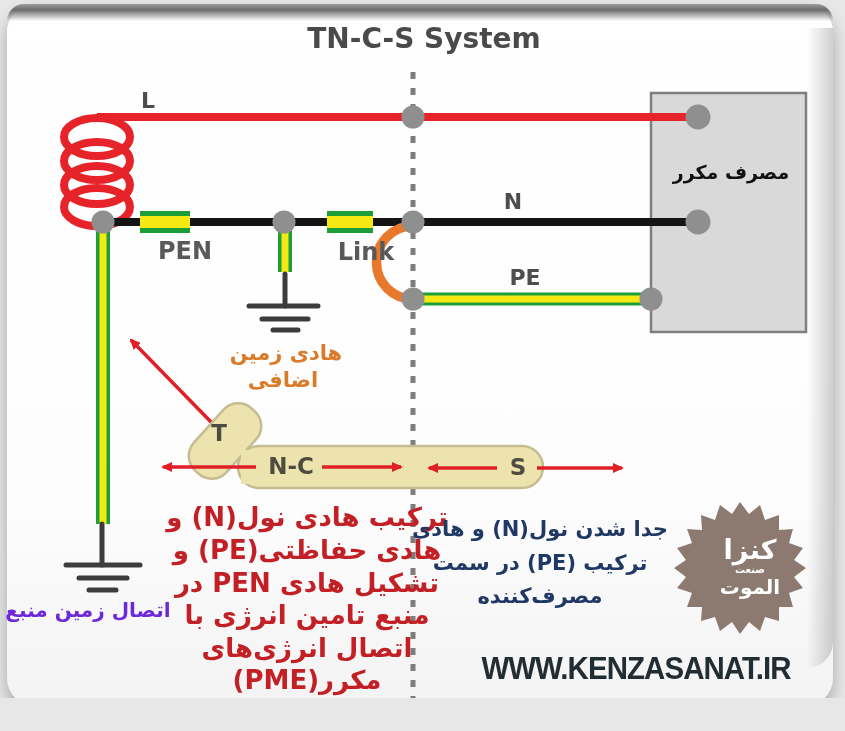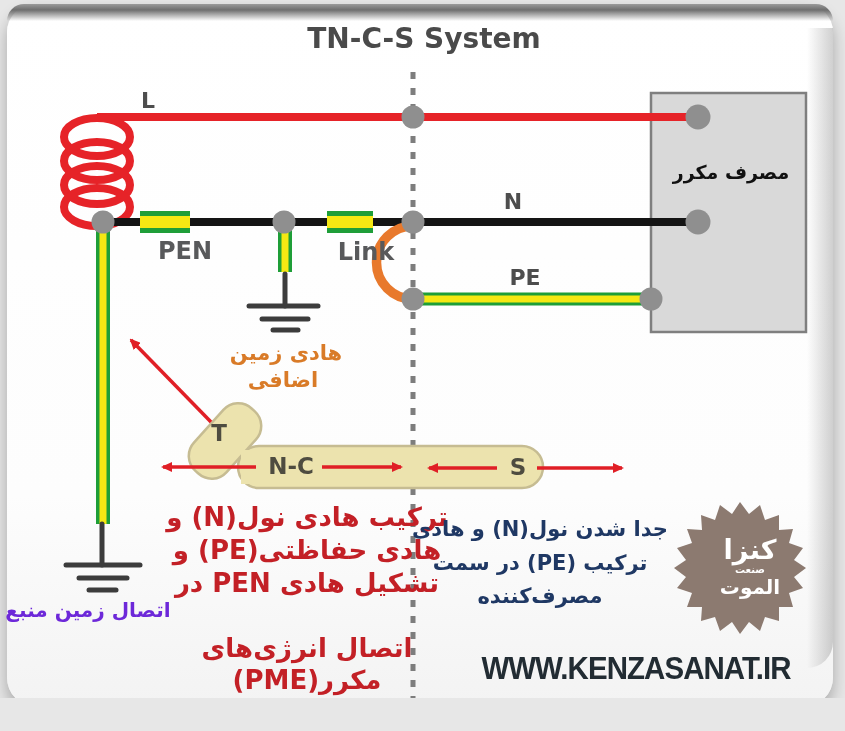--- a/index.html
+++ b/index.html
@@ -149,20 +149,21 @@
   <div class="lbl fa" style="left:731px;top:172px;font-size:19px;color:#111" dir="rtl">مصرف مکرر</div>
 
   <div class="lbl fa orange-note" style="left:286px;top:353px" dir="rtl">هادی زمین</div>
   <div class="lbl fa orange-note" style="left:283px;top:380px" dir="rtl">اضافی</div>
 
   <div class="lbl fa black-note" style="left:88px;top:610px" dir="rtl">اتصال زمین منبع</div>
 
   <div class="lbl fa red-note" style="left:307px;top:517px" dir="rtl">ترکیب هادی نول(N) و</div>
   <div class="lbl fa red-note" style="left:307px;top:583px" dir="rtl">تشکیل هادی PEN در</div>
   <div class="lbl fa red-note" style="left:307px;top:550px" dir="rtl">هادی حفاظتی(PE) و</div>
+  <div class="lbl fa red-note" style="left:307px;top:615px" dir="rtl">منبع تامین انرژی با</div>
   <div class="lbl fa red-note" style="left:307px;top:648px" dir="rtl">اتصال انرژی‌های</div>
   <div class="lbl fa red-note" style="left:307px;top:680px" dir="rtl">مکرر(PME)</div>
 
   <div class="lbl fa blue-note" style="left:540px;top:529px" dir="rtl">جدا شدن نول(N) و هادی</div>
   <div class="lbl fa blue-note" style="left:540px;top:563px" dir="rtl">ترکیب (PE) در سمت</div>
   <div class="lbl fa blue-note" style="left:540px;top:596px" dir="rtl">مصرف‌کننده</div>
 
   <div class="badge-text">
     <div class="b1 fa" dir="rtl">کنزا</div>
     <div class="b2 fa" dir="rtl">صنعت</div>

